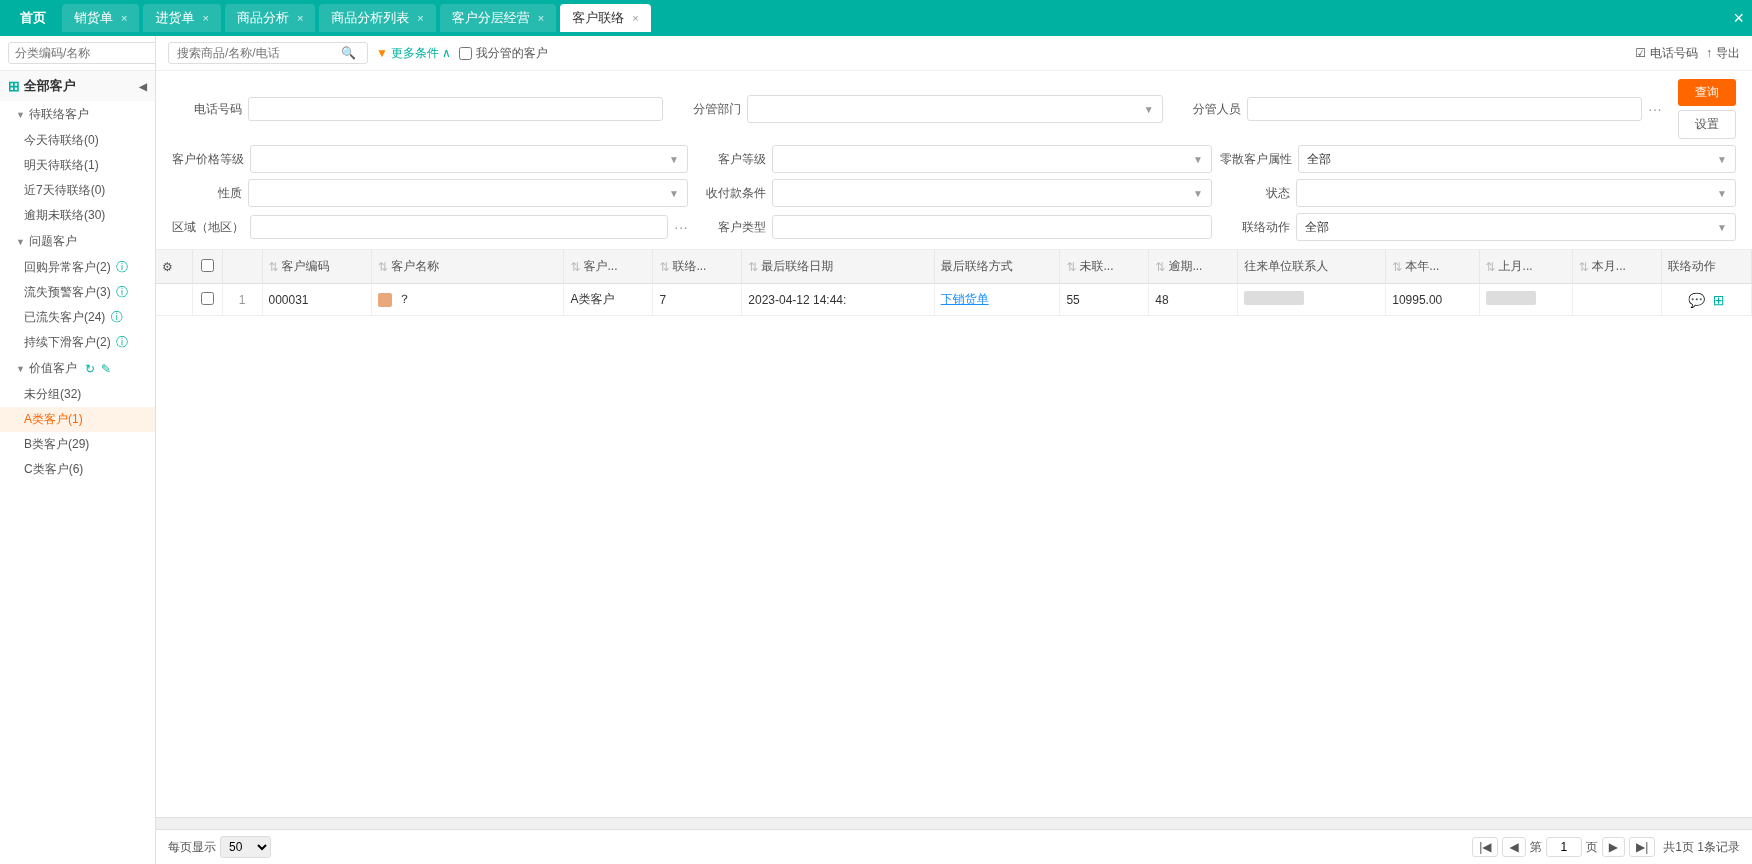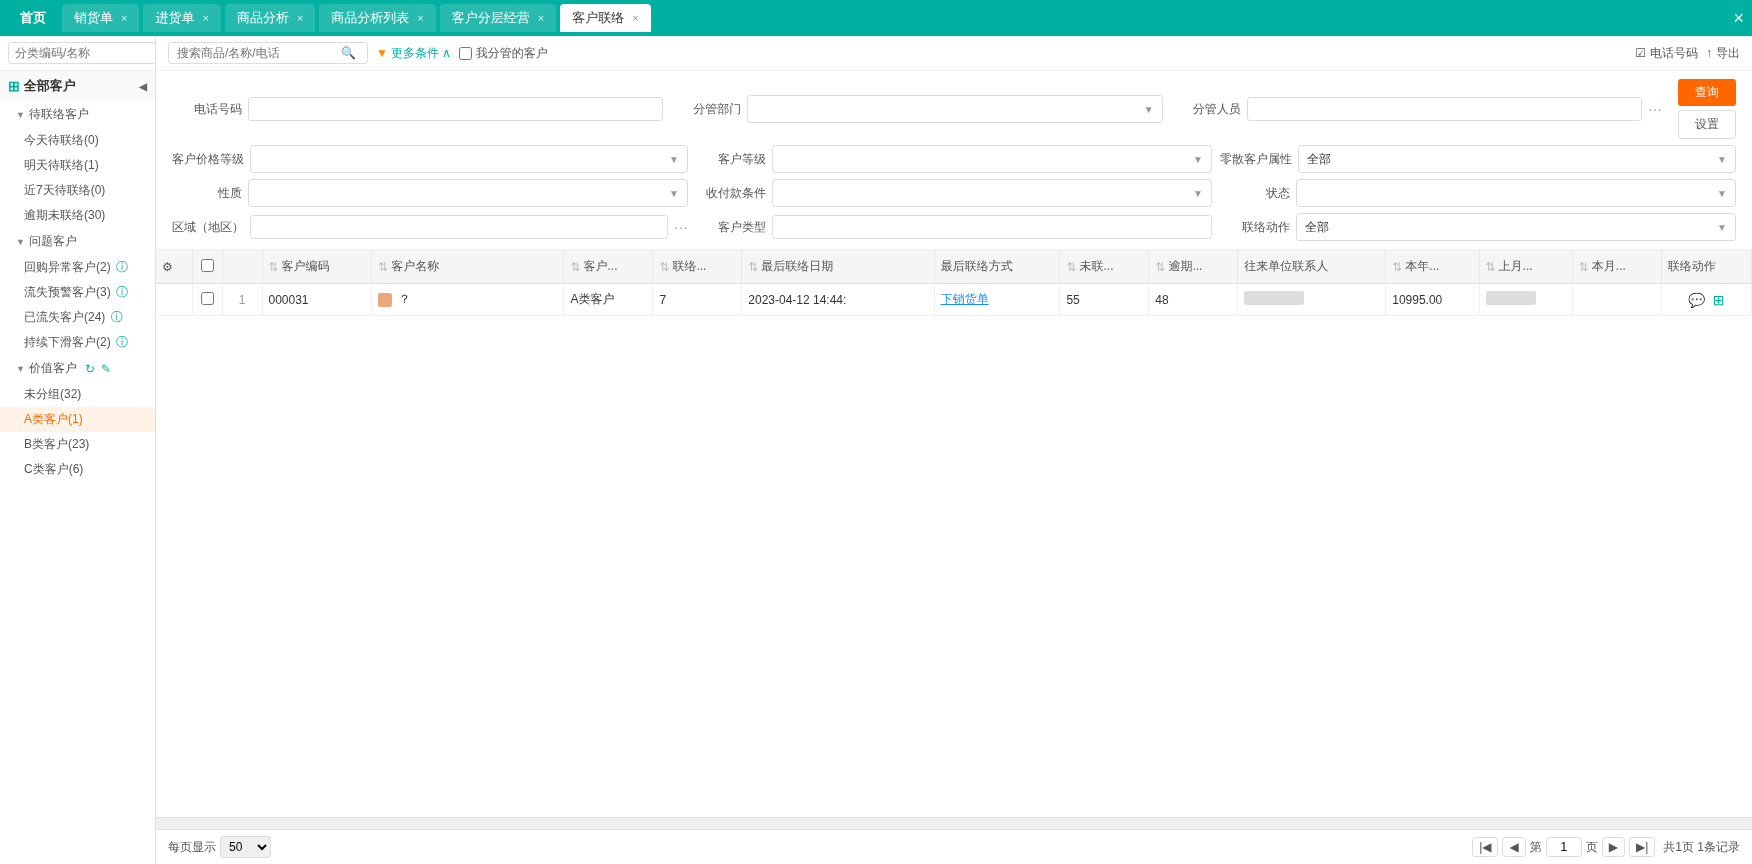--- a/index.html
+++ b/index.html
@@ -520,21 +520,21 @@
       <span style="color:#00b0a0;margin-left:4px;cursor:pointer;">↻</span>
       <span style="color:#00b0a0;margin-left:2px;cursor:pointer;">✎</span>
     </div>
     <div class="sidebar-item">
       <span>未分组(32)</span>
     </div>
     <div class="sidebar-item active">
       <span>A类客户(1)</span>
     </div>
     <div class="sidebar-item">
-      <span>B类客户(23)</span>
+      <span>B类客户(29)</span>
     </div>
     <div class="sidebar-item">
       <span>C类客户(6)</span>
     </div>
   </div>
 
   <div class="content">
 
     <div class="filter-bar">
       <div class="filter-search-wrap">

